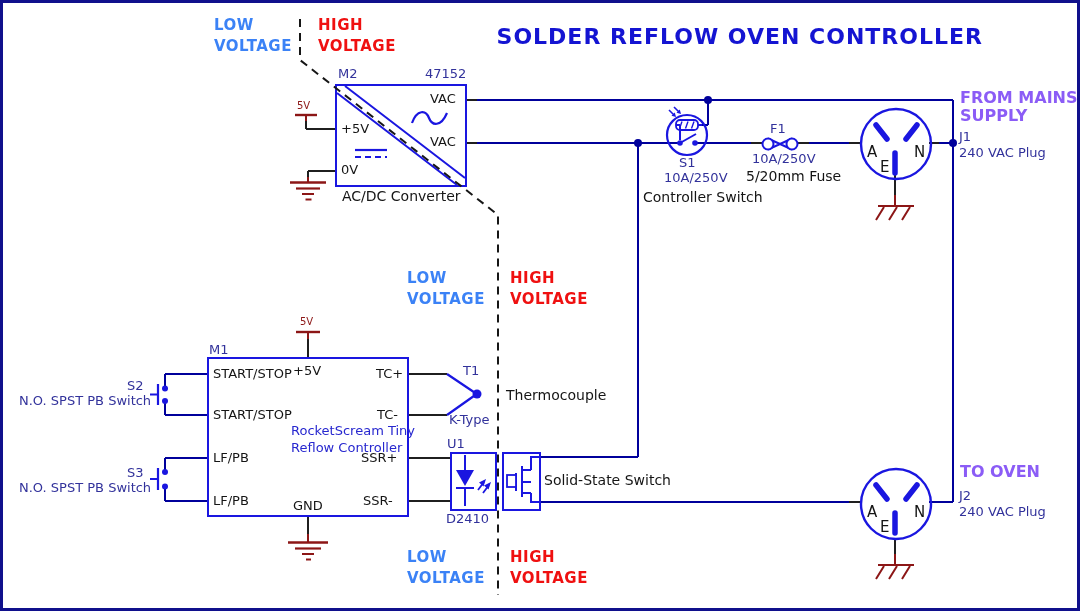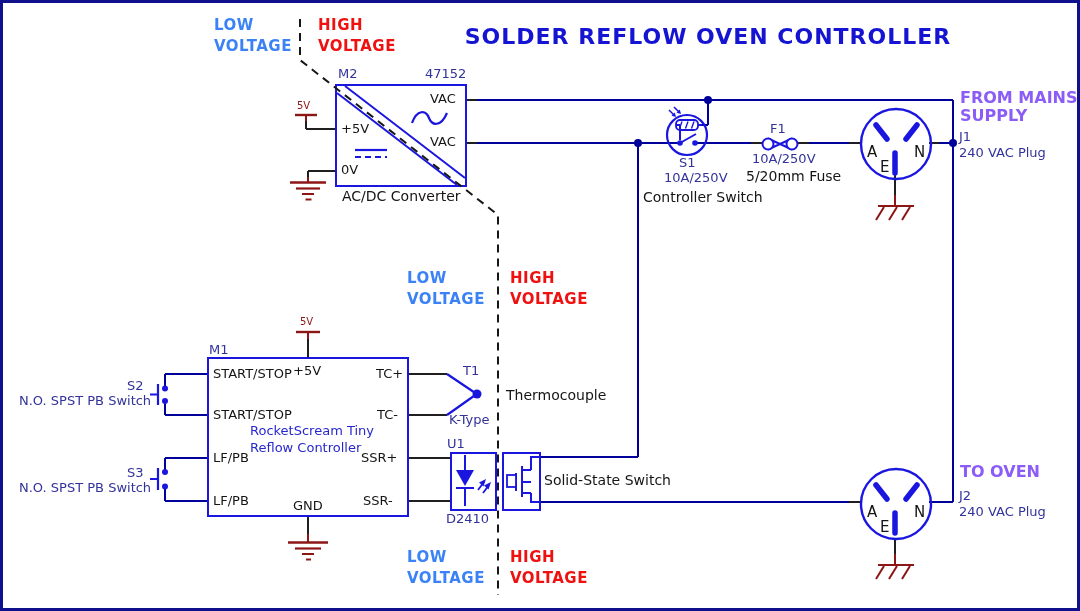--- a/index.html
+++ b/index.html
@@ -11,23 +11,23 @@
   #schem{position:absolute;left:0;top:0;}
   .t{position:absolute;white-space:nowrap;line-height:1.1;}
   .ref{color:#32329b;font-size:13px;}
   .pin{color:#151515;font-size:13px;}
   .cap{color:#151515;font-size:14px;}
   .plugpin{color:#151515;font-size:15px;}
   .zone{font-weight:bold;font-size:15px;letter-spacing:.5px;}
   .green{color:#3b82f6;}
   .redz{color:#ef1010;}
   .bignote{color:#8b5cf6;font-weight:bold;font-size:16px;}
-  .note{color:#2727cf;font-size:13px;}
+  .note{color:#2727cf;font-size:13px;margin-left:41px;}
   .pwr{color:#8c1616;font-size:10px;}
-  .title{color:#1414d2;font-weight:bold;font-size:22px;letter-spacing:1px;text-align:center;width:550px;}
+  .title{color:#1414d2;font-weight:bold;font-size:22px;letter-spacing:1px;text-align:right;width:550px;}
 </style>
 </head>
 <body>
 
 <div id="canvas">
 
   <svg id="schem" width="1080" height="611" viewBox="0 0 1080 611">
 
     <g stroke="#00009b" stroke-width="2" fill="none">
       <path d="M463 97 H950 M950 97 V499 M950 499 H926 M926 140 H950

